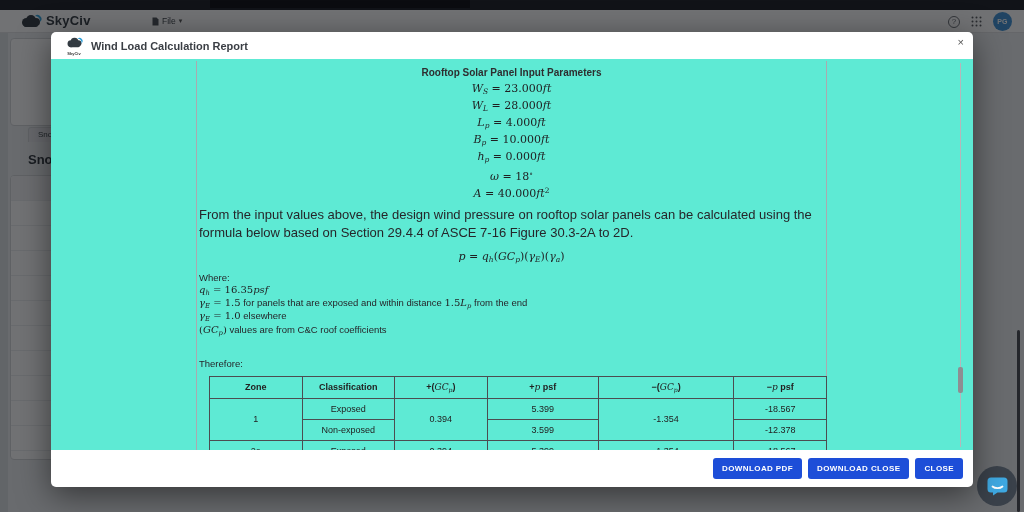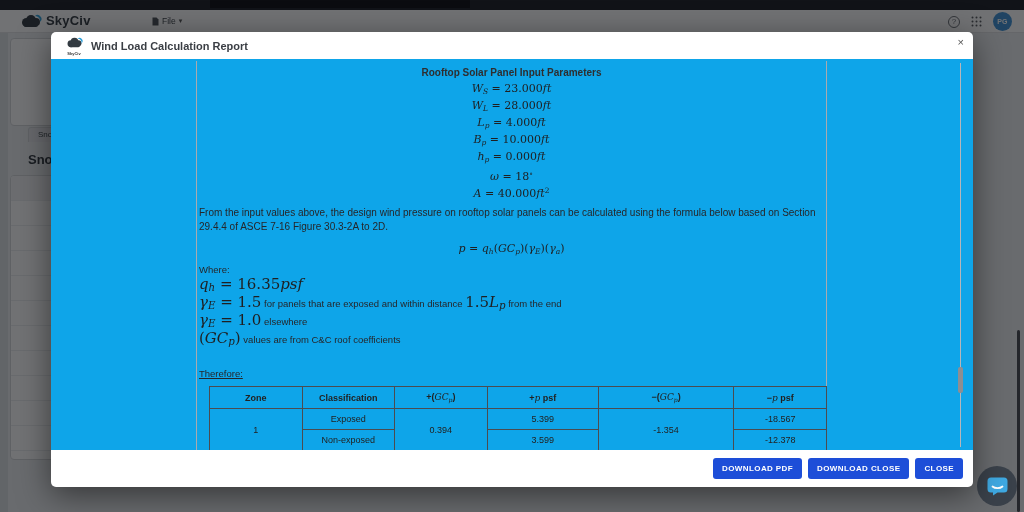--- a/index.html
+++ b/index.html
@@ -34,40 +34,40 @@
   .overlay { position:absolute; inset:0; background:rgba(10,12,16,0.58); z-index:5; }
 
   
   .modal { position:absolute; left:51px; top:32px; width:922px; height:455px; background:#fff; border-radius:5px; box-shadow:0 8px 32px rgba(0,0,0,0.5); z-index:10; }
   .modal-header { position:relative; height:30px; border-bottom:1px solid #dcdcde; }
   .m-logo { position:absolute; left:11px; top:3px; width:24px; text-align:center; line-height:1; }
   .m-logo-text { font-size:4px; font-weight:700; color:#333; margin-top:1px; }
   .m-title { position:absolute; left:40px; top:8px; font-size:11px; font-weight:700; color:#3a3e44; }
   .m-close { position:absolute; right:9px; top:5px; font-size:11px; color:#555; cursor:pointer; line-height:1; }
 
-  .modal-body { position:absolute; top:27px; left:0; right:0; bottom:37px; overflow:hidden; background:#0ea5e9; }
+  .modal-body { position:absolute; top:27px; left:0; right:0; bottom:37px; overflow:hidden; background:#5eead4; }
   .page-border { position:absolute; top:2px; bottom:0; width:1px; background:#aaaaae; }
   .page-border.l { left:145px; }
   .page-border.r { left:775px; }
   .v-track { position:absolute; left:909px; top:4px; bottom:3px; width:1px; background:#b6b6ba; }
   .v-thumb { position:absolute; left:907px; top:308px; width:5px; height:26px; background:#8e8e92; border-radius:2px; }
 
   .doc { position:absolute; left:146px; top:0; width:629px; color:#222; }
   .doc-title { margin-top:8px; text-align:center; font-size:10px; font-weight:700; color:#2e2e30; }
   .math-block { margin-top:2px; }
   .math-line { height:17px; line-height:17px; text-align:center; font-size:11px; font-family:"DejaVu Serif", serif; color:#1f1f21; }
   .math-line i, .formula-line i, .mt i { font-style:italic; }
   sub { font-size:68%; vertical-align:-2px; }
   sup { font-size:68%; vertical-align:4px; }
-  .intro { margin-top:7px; padding:0 6px 0 2px; font-size:10px; line-height:1.4; color:#26262a; }
+  .intro { margin-top:7px; padding:0 6px 0 2px; font-size:13px; line-height:1.4; color:#26262a; }
   .formula-line { margin-top:8px; text-align:center; font-size:11px; font-family:"DejaVu Serif", serif; color:#1f1f21; }
   .where { margin-top:9px; padding-left:2px; font-size:9.5px; line-height:1.08; color:#26262a; }
   .where-line { margin-top:1px; }
-  .mt { font-family:"DejaVu Serif", serif; font-size:15px; color:#1f1f21; }
-  .therefore { margin-top:21px; padding-left:2px; font-size:9.5px; color:#26262a;text-decoration:underline; }
+  .mt { font-family:"DejaVu Serif", serif; font-size:10px; color:#1f1f21; }
+  .therefore { margin-top:21px; padding-left:2px; font-size:9.5px; color:#26262a; }
   .rtable { margin:7px 0 0 12px; width:618px; border-collapse:collapse; table-layout:fixed; }
   .rtable th, .rtable td { border:1px solid #4c4c50; text-align:center; font-size:9px; color:#222; }
   .rtable th { height:22px; font-weight:700; }
   .rtable th i { font-family:"DejaVu Serif", serif; font-weight:400; }
   .rtable td { height:21px; font-weight:400; }
   .c1{width:15%}.c2{width:15%}.c3{width:15%}.c4{width:18%}.c5{width:22%}.c6{width:15%}
 
   .modal-footer { position:absolute; left:0; right:0; bottom:0; height:37px; display:flex; justify-content:flex-end; align-items:center; gap:6px; padding-right:10px; }
   .btn { background:#1d4ed8; color:#fff; font-size:8px; font-weight:700; letter-spacing:0.4px; padding:6px 9px; border:none; border-radius:3px; font-family:"Liberation Sans",sans-serif; cursor:pointer; }
 

